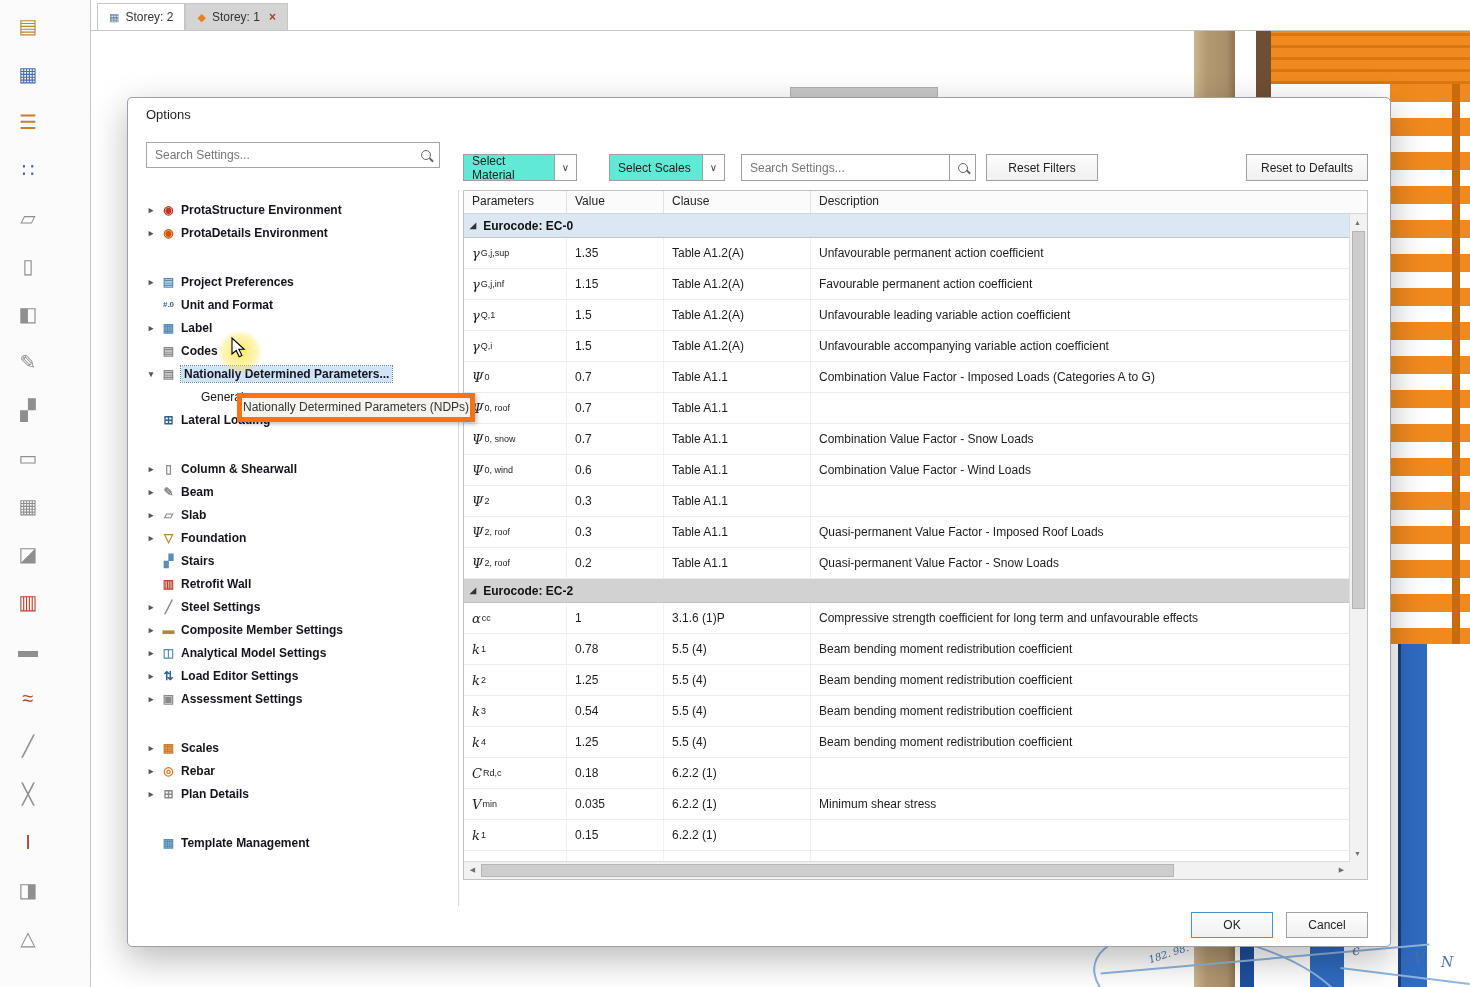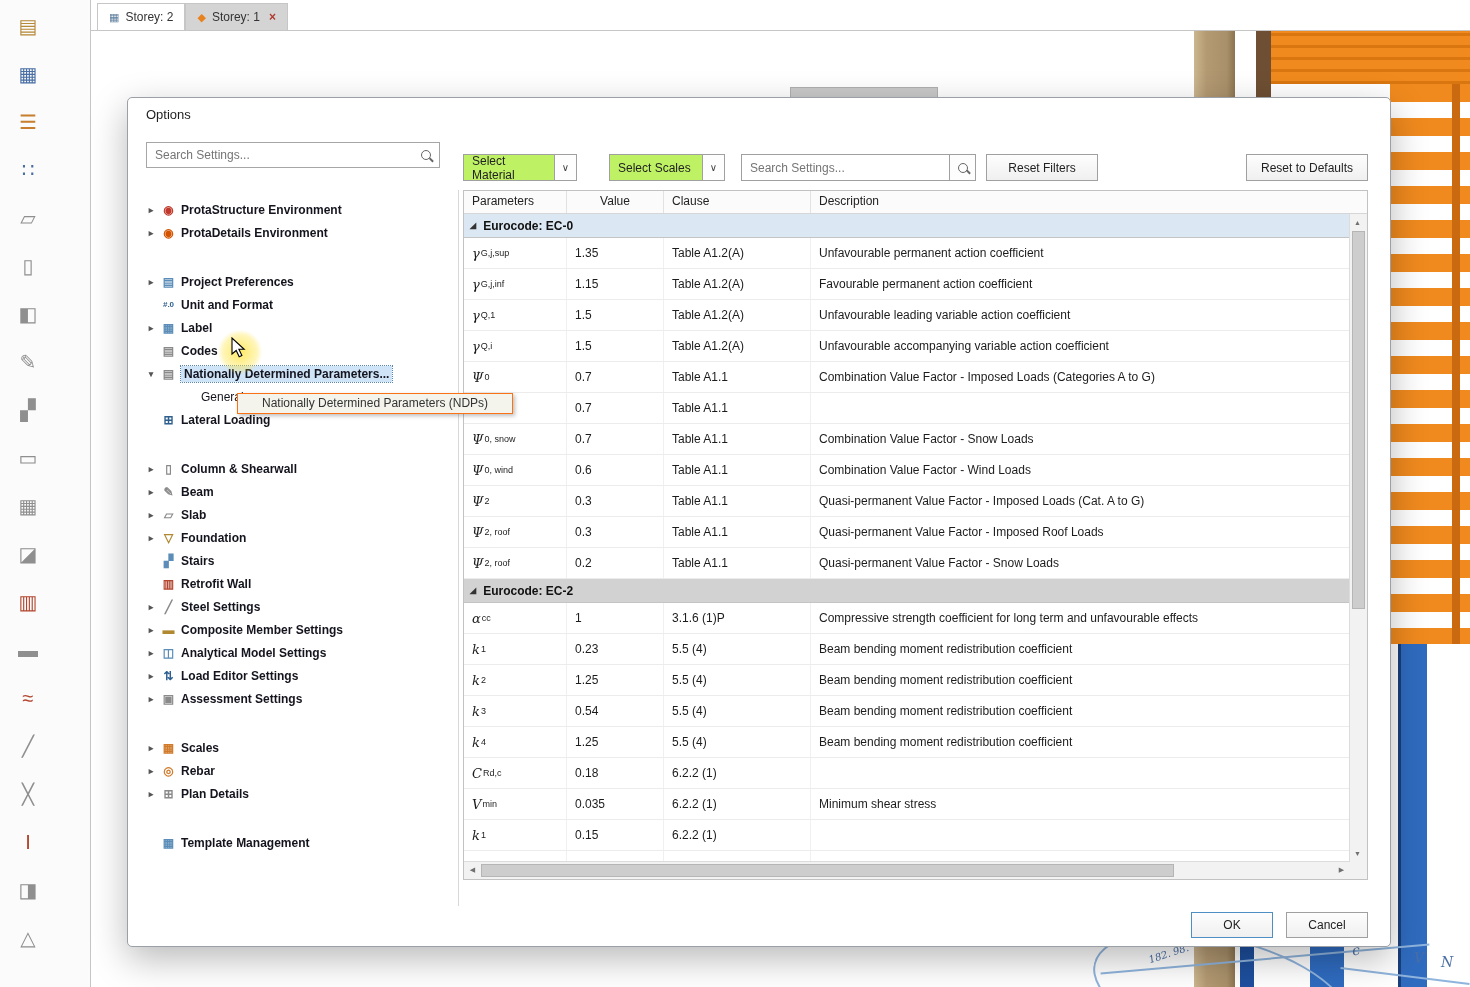--- a/index.html
+++ b/index.html
@@ -52,21 +52,21 @@
   .tree-gap{height:26px;}
   .arrow{width:10px;color:#555;font-size:9px;flex:none;text-align:center;}
   .ticon{width:15px;font-size:12px;text-align:center;flex:none;}
   .ticon.texticon{font-size:8px;font-weight:bold;}
   .tree-item.selected .tlabel{background:#cfe4f7;outline:1px dotted #5a87b0;padding:1px 3px;}
 
   #dlg-div{position:absolute;left:330px;top:92px;height:716px;width:1px;background:#d8d8d8;}
 
   
   #fbar{position:absolute;left:335px;top:56px;width:905px;height:27px;}
-  .combo{position:absolute;height:27px;border:1px solid #a0a0a0;background:#bef264;
+  .combo{position:absolute;height:27px;border:1px solid #a0a0a0;background:#5eead4;
          display:flex;align-items:center;box-sizing:border-box;cursor:pointer;}
   .combo .ctext{padding:0 8px;flex:1;}
   .combo .cbtn{width:21px;height:100%;border-left:1px solid #a0a0a0;display:flex;
                align-items:center;justify-content:center;color:#444;font-size:10px;background:#fdfdfd;}
   #combo-material{left:0;width:114px;}
   #combo-element{left:146px;width:116px;}
   #fsearch{position:absolute;left:278px;width:235px;height:27px;border:1px solid #a0a0a0;
            display:flex;background:#fff;box-sizing:border-box;}
   #fsearch input{flex:1;border:0;outline:0;padding:0 8px;min-width:0;
                  font:12px "Liberation Sans",sans-serif;color:#333;}
@@ -77,21 +77,21 @@
        justify-content:center;cursor:pointer;box-sizing:border-box;}
   #btn-reset-filters{left:523px;width:112px;}
   #btn-reset-defaults{left:783px;width:122px;}
 
   
   #gridwrap{position:absolute;left:335px;top:92px;width:905px;height:690px;
             border:1px solid #c2c2c2;background:#fff;box-sizing:border-box;overflow:hidden;}
   #ghead{display:flex;height:22px;border-bottom:1px solid #d6d6d6;background:#fbfbfb;}
   .hc{padding:3px 8px;border-right:1px solid #e2e2e2;color:#222;box-sizing:border-box;}
   .w-param{width:103px;flex:none;}
-  .w-value{width:97px;flex:none;text-align:center;}
+  .w-value{width:97px;flex:none;}
   .w-clause{width:147px;flex:none;}
   .w-desc{flex:1;border-right:none;}
   #gbody{position:absolute;top:23px;left:0;right:17px;bottom:17px;overflow:hidden;}
   .group-row{height:23px;display:flex;align-items:center;padding-left:6px;font-weight:bold;
              color:#111;border-bottom:1px solid #c4c4c4;cursor:pointer;}
   .g-blue{background:#dbe8f4;}
   .g-grey{background:#d2d2d2;}
   .gmark{font-size:8px;color:#333;margin-right:7px;}
   .trow{display:flex;height:30px;border-bottom:1px solid #ececec;cursor:default;}
   .cell{padding:0 8px;display:flex;align-items:center;color:#1c1c1c;
@@ -115,22 +115,22 @@
   #hthumb{position:absolute;top:2px;bottom:2px;left:17px;width:78%;background:#cdcdcd;
           border:1px solid #b5b5b5;cursor:pointer;}
   #scr-corner{position:absolute;right:0;bottom:0;width:17px;height:17px;background:#f2f2f2;}
 
   
   #btn-ok{left:1063px;top:814px;width:82px;height:26px;border:1px solid #4f8fc4;}
   #btn-cancel{left:1158px;top:814px;width:82px;height:26px;}
 
   
   #tooltip{position:absolute;left:237px;top:393px;z-index:60;background:#f4f4ec;
-           border:1px solid #f97316;box-shadow:2px 2px 4px rgba(0,0,0,.25);
-           padding:2px 24px 3px;color:#333;white-space:nowrap;}
+           border:5px solid #f97316;box-shadow:2px 2px 4px rgba(0,0,0,.25);
+           padding:2px 1px 3px;color:#333;white-space:nowrap;}
   #cursor-hl{position:absolute;left:218px;top:330px;width:44px;height:44px;border-radius:50%;
              z-index:55;background:radial-gradient(circle, rgba(255,228,60,.8) 0%,
              rgba(255,228,60,.35) 55%, rgba(255,228,60,0) 72%);}
   #cursor{position:absolute;left:231px;top:337px;z-index:56;}
 </style>
 </head>
 <body>
 
 <div id="bg">
   <div class="shape" style="left:1075px;top:0;width:92px;height:5px;background:#cfcfcf;"></div>
@@ -470,21 +470,20 @@
           <div class="cell w-clause">Table A1.1</div>
           <div class="cell w-desc">Combination Value Factor - Wind Loads</div>
         </div>
         <div class="trow">
           <div class="cell w-param">
             <i class="psym">Ψ</i>
             <sub class="psub">2</sub>
           </div>
           <div class="cell w-value">0.3</div>
           <div class="cell w-clause">Table A1.1</div>
-          <div class="cell w-desc">Quasi-permanent Value Factor - Imposed Loads (Cat. A to G)</div>
         </div>
         <div class="trow">
           <div class="cell w-param">
             <i class="psym">Ψ</i>
             <sub class="psub">2, roof</sub>
           </div>
           <div class="cell w-value">0.3</div>
           <div class="cell w-clause">Table A1.1</div>
           <div class="cell w-desc">Quasi-permanent Value Factor - Imposed Roof Loads</div>
         </div>
@@ -508,21 +507,21 @@
           </div>
           <div class="cell w-value">1</div>
           <div class="cell w-clause">3.1.6 (1)P</div>
           <div class="cell w-desc">Compressive strength coefficient for long term and unfavourable effects</div>
         </div>
         <div class="trow">
           <div class="cell w-param">
             <i class="psym">k</i>
             <sub class="psub">1</sub>
           </div>
-          <div class="cell w-value">0.23</div>
+          <div class="cell w-value">0.78</div>
           <div class="cell w-clause">5.5 (4)</div>
           <div class="cell w-desc">Beam bending moment redistribution coefficient</div>
         </div>
         <div class="trow">
           <div class="cell w-param">
             <i class="psym">k</i>
             <sub class="psub">2</sub>
           </div>
           <div class="cell w-value">1.25</div>
           <div class="cell w-clause">5.5 (4)</div>

